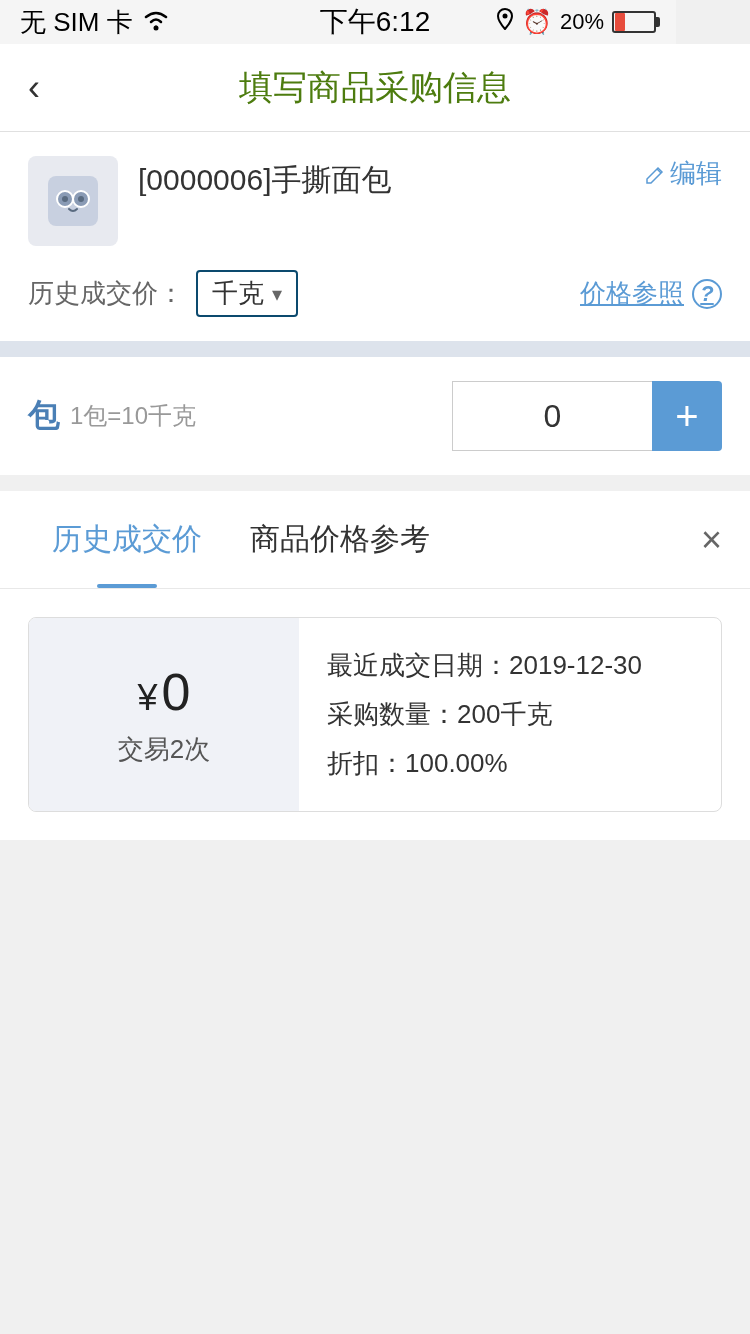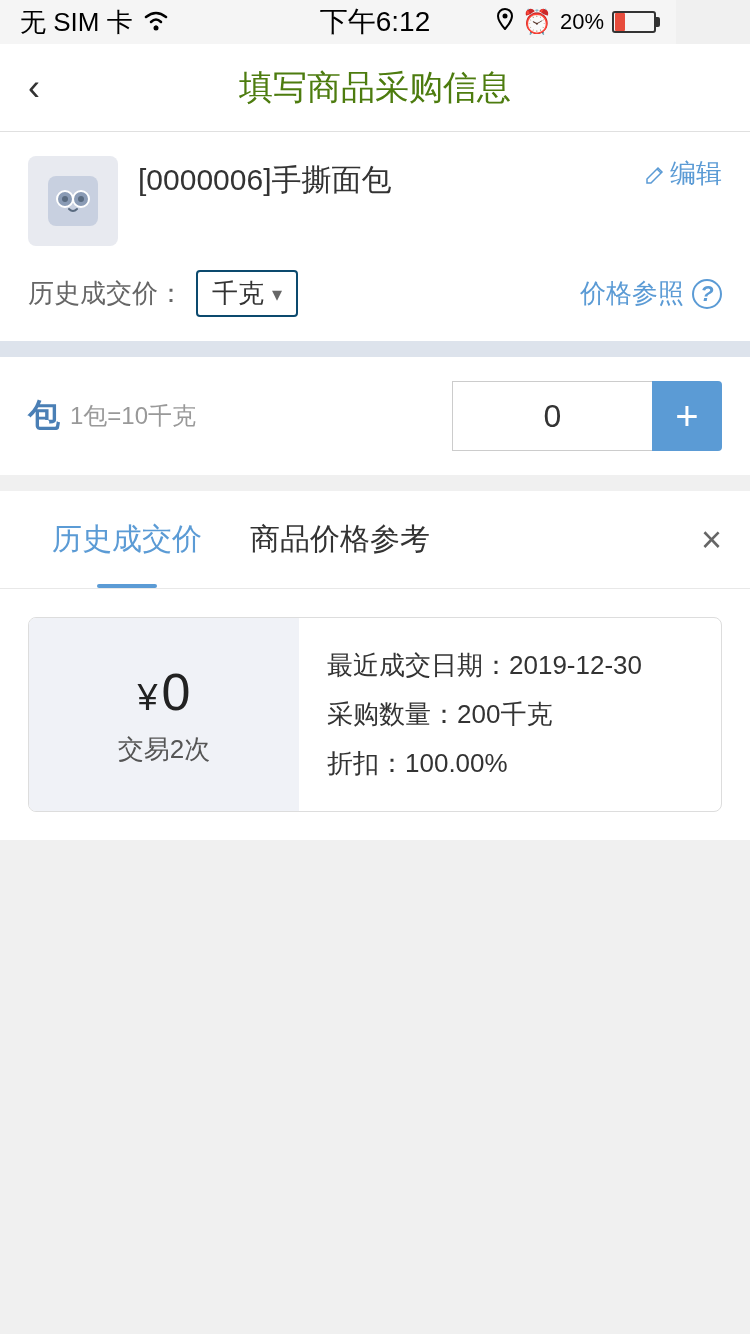--- a/index.html
+++ b/index.html
@@ -159,20 +159,21 @@
       color: #333;
       gap: 8px;
       margin-left: 12px;
     }
     .price-ref {
       color: #5b9bd5;
       font-size: 26px;
       display: flex;
       align-items: center;
       gap: 8px;
+      text-decoration: underline;
     }
     .price-ref .help-icon {
       width: 30px;
       height: 30px;
       border: 2px solid #5b9bd5;
       border-radius: 50%;
       display: inline-flex;
       align-items: center;
       justify-content: center;
       font-size: 22px;

